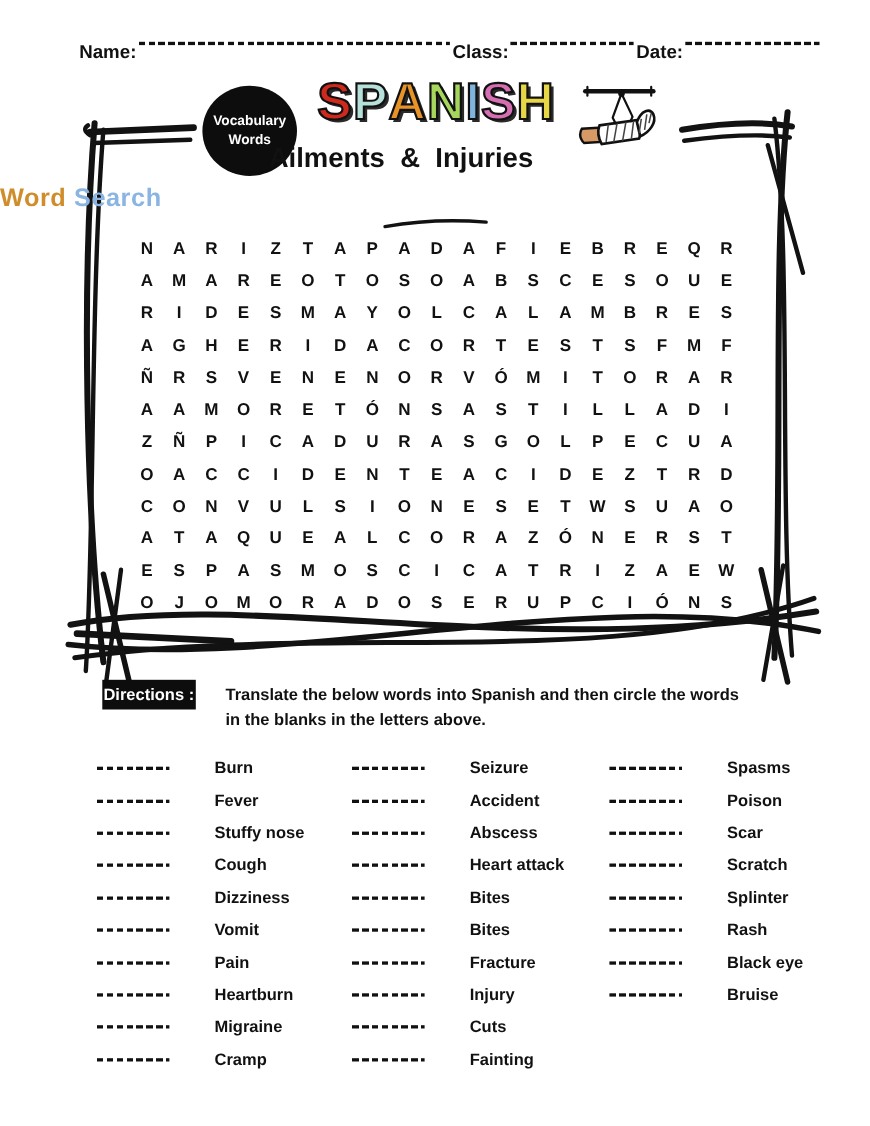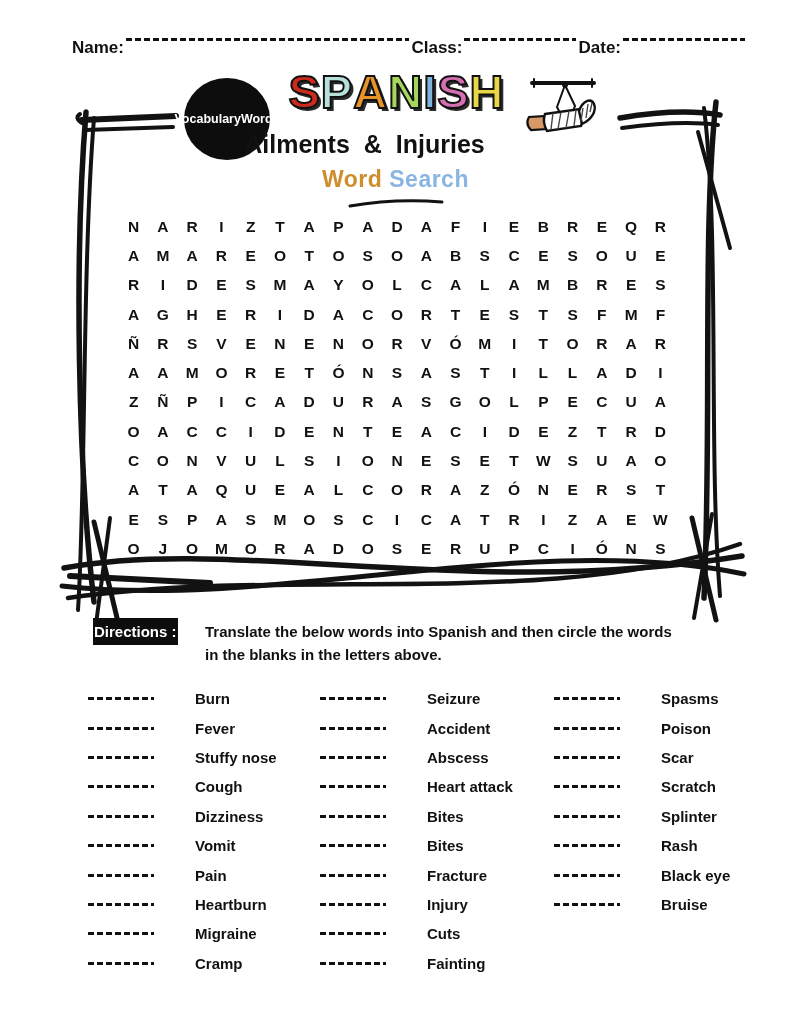--- a/index.html
+++ b/index.html
@@ -11,30 +11,30 @@
                align-items:flex-start;font-size:17px;font-weight:700;}
   .hlabel{white-space:nowrap;}
   .dash{display:inline-block;height:3px;margin:0 2px 4px 2px;
         background:repeating-linear-gradient(90deg,#111 0 6px,transparent 6px 9px);}
   .dash.name{flex:1;}
   .dash.cls{width:112px;}
   .dash.date{width:122px;}
 
   
   .badge{position:absolute;left:184px;top:78px;width:86px;height:82px;border-radius:50%;
-         background:#0d0d0d;color:#fff;display:flex;flex-direction:row;align-items:center;
+         background:#0d0d0d;color:#fff;display:flex;flex-direction:column;align-items:center;
          justify-content:center;font-size:12.5px;font-weight:700;line-height:1.35;text-align:center;}
 
   
   .spanish{position:absolute;top:68px;left:0;width:791px;text-align:center;
            font-size:47px;font-weight:800;letter-spacing:-1px;line-height:1;}
   .spanish span{-webkit-text-stroke:2px #111;text-shadow:3px 3px 0 #2a2a2a;padding:0 1px;}
   .subtitle{position:absolute;top:130px;left:0;width:729px;text-align:center;
             font-size:25px;font-weight:700;word-spacing:7px;}
-  .wordsearch-heading{position:absolute;top:166px;left:0;width:791px;text-align:center;
+  .wordsearch-heading{position:absolute;top:166px;left:0;width:791px;
             font-size:23px;font-weight:800;letter-spacing:.5px;}
   .squiggle{position:absolute;top:196px;left:346px;}
 
   
   .cast{position:absolute;left:524px;top:76px;}
 
   
   .frame{position:absolute;left:52px;top:98px;}
 
   

